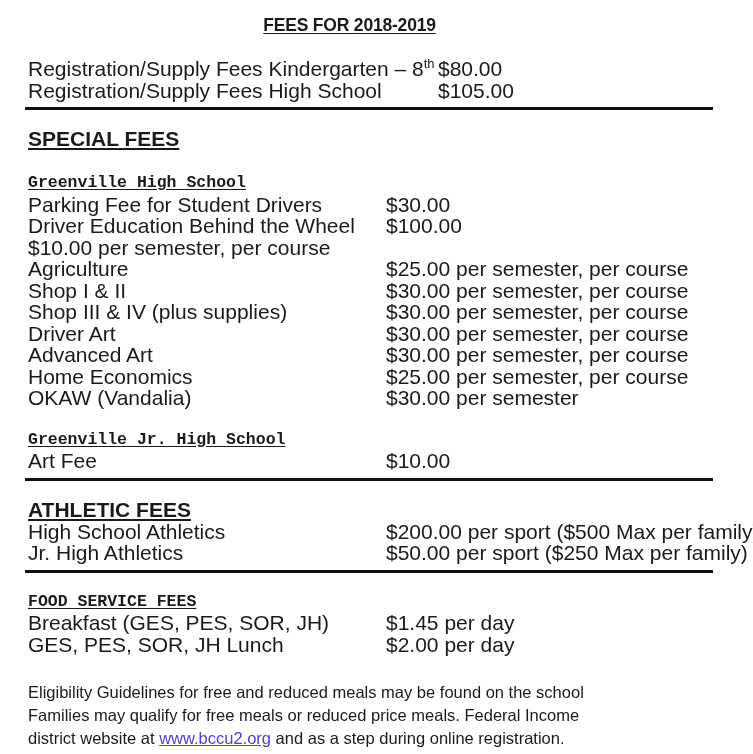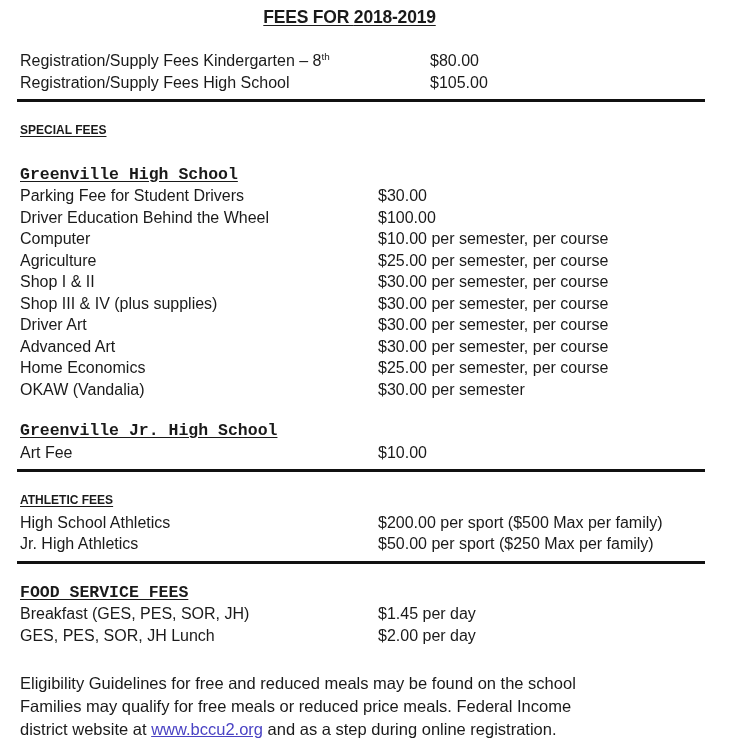--- a/index.html
+++ b/index.html
@@ -15,21 +15,21 @@
     font-family: "Liberation Sans", sans-serif;
     color: #1a1a1a;
     -webkit-font-smoothing: antialiased;
   }
 
   .page {
     position: relative;
     width: 753px;
     height: 754px;
     box-sizing: border-box;
-    padding: 0;
+    padding: 8px;
   }
 
   
   .doc-title {
     text-align: center;
     font-weight: bold;
     font-size: 17.5px;
     letter-spacing: -0.2px;
     padding-top: 7px;
     padding-right: 54px;
@@ -42,39 +42,39 @@
   
   .block {
     padding-left: 20px;
     padding-right: 44px;
   }
 
   
   .row {
     display: flex;
     align-items: flex-start;
-    font-size: 16px;
+    font-size: 21px;
     line-height: 21.5px;
     white-space: nowrap;
   }
   .row .label {
     flex: 0 0 auto;
   }
   .row .value {
     flex: 0 0 auto;
   }
 
   
   .cols-top .label  { width: 410px; }
   .cols-main .label { width: 358px; }
 
   
   .heading {
     font-weight: bold;
-    font-size: 12px;
+    font-size: 21px;
     line-height: 21.5px;
     display: inline-block;
     text-decoration: underline;
     text-underline-offset: 1.5px;
   }
   .subheading {
     font-weight: bold;
     font-size: 16.5px;
     line-height: 21.5px;
     display: inline-block;
@@ -153,21 +153,20 @@
 
     <div class="row">
       <span class="label">Parking Fee for Student Drivers</span>
       <span class="value">$30.00</span>
     </div>
     <div class="row">
       <span class="label">Driver Education Behind the Wheel</span>
       <span class="value">$100.00</span>
     </div>
     <div class="row">
-      <span class="label">Computer</span>
       <span class="value">$10.00 per semester, per course</span>
     </div>
     <div class="row">
       <span class="label">Agriculture</span>
       <span class="value">$25.00 per semester, per course</span>
     </div>
     <div class="row">
       <span class="label">Shop I &amp; II</span>
       <span class="value">$30.00 per semester, per course</span>
     </div>

